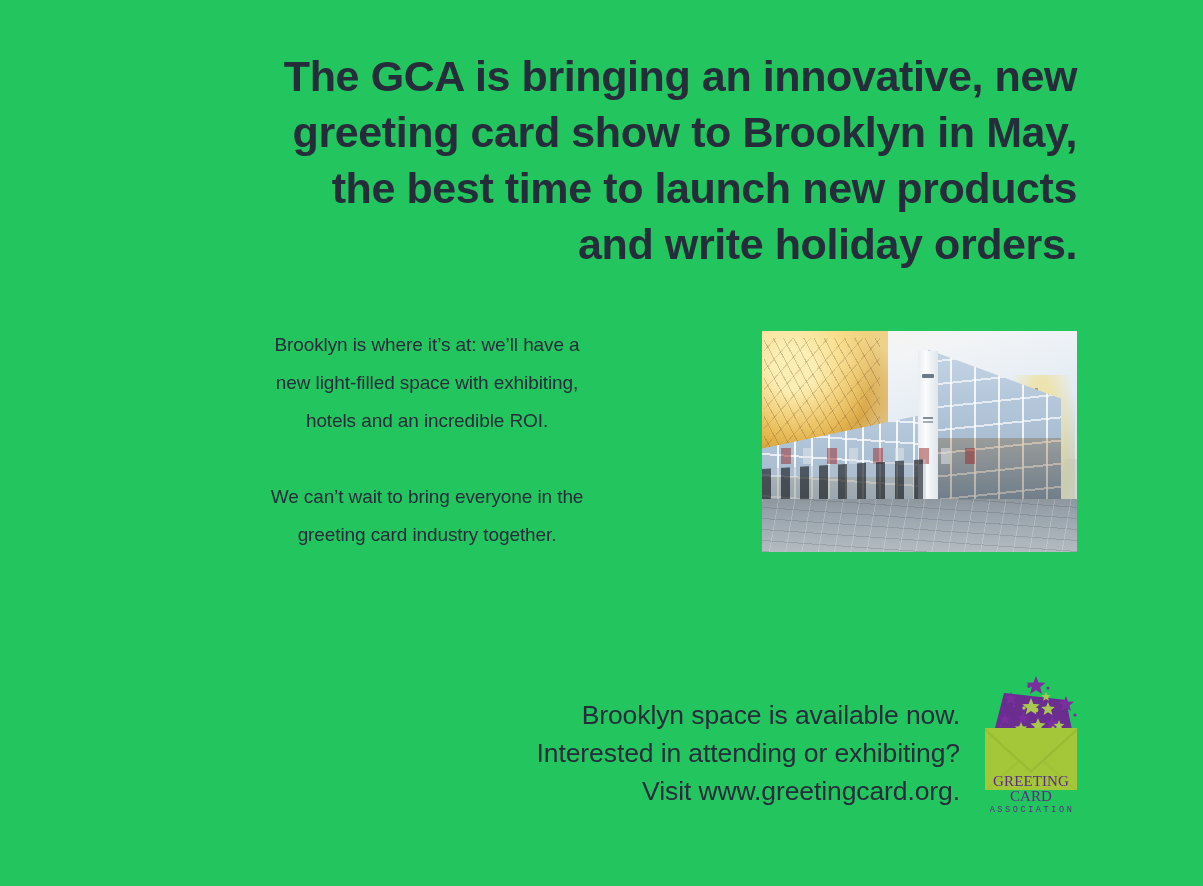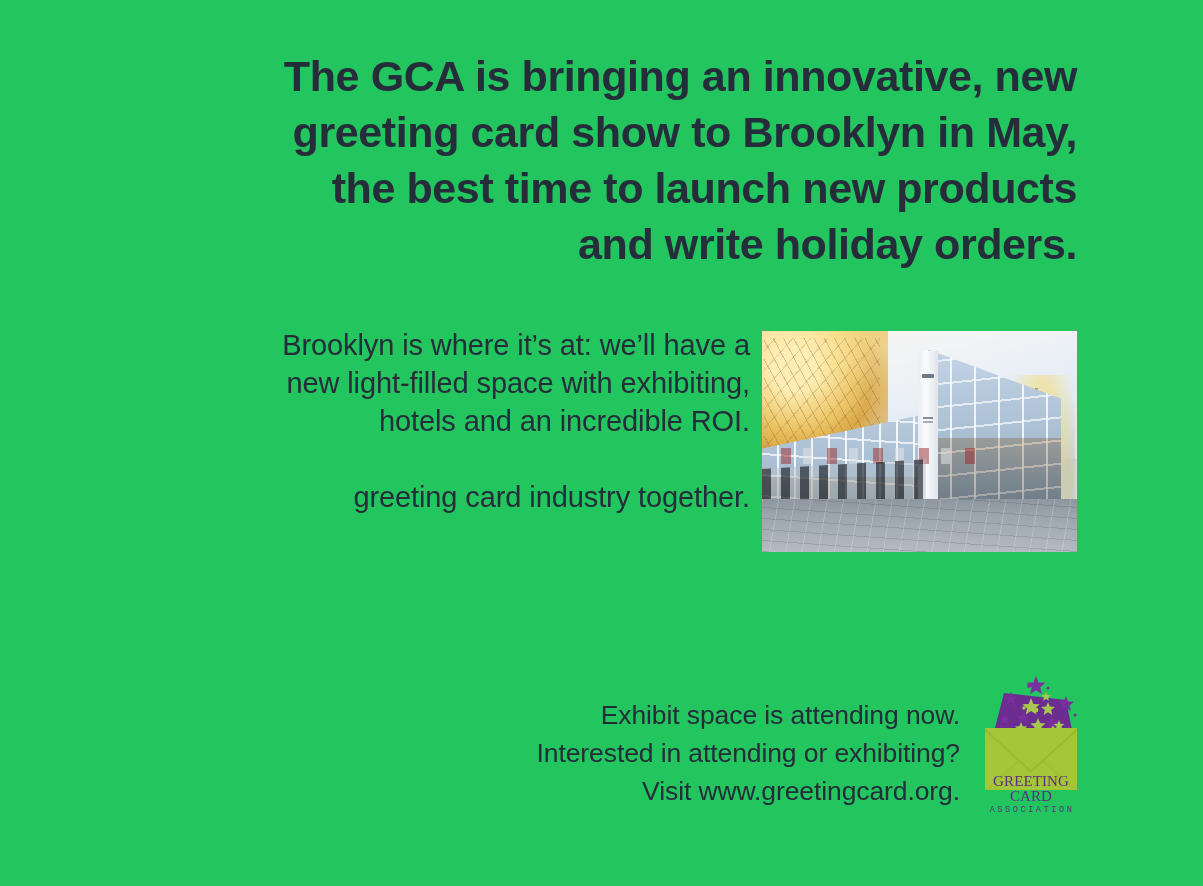--- a/index.html
+++ b/index.html
@@ -35,25 +35,25 @@
     line-height: 56px;
     font-weight: 700;
     letter-spacing: -0.4px;
     color: #252c3a;
   }
   .headline .hl-line { display: block; white-space: nowrap; }
 
   
   .bodycopy {
     position: absolute;
-    left: 120px;
+    left: 112px;
     top: 326px;
     width: 630px;            
-    text-align: right;
-    font-size: 29px;
+    text-align: center;
+    font-size: 19px;
     line-height: 38px;
     font-weight: 500;
     letter-spacing: -0.1px;
     color: #252c3a;
   }
   .bodycopy .para { display: block; }
   .bodycopy .para + .para { margin-top: 38px; }
   .bodycopy .ln { display: block; white-space: nowrap; }
 
   
@@ -232,40 +232,41 @@
     <span class="hl-line">and write holiday orders.</span>
   </div>
 
   <div class="bodycopy">
     <span class="para">
       <span class="ln">Brooklyn is where it’s at: we’ll have a</span>
       <span class="ln">new light-filled space with exhibiting,</span>
       <span class="ln">hotels and an incredible ROI.</span>
     </span>
     <span class="para">
+      <span class="ln">We can’t wait to bring everyone in the</span>
       <span class="ln">greeting card industry together.</span>
     </span>
   </div>
 
   <div class="photo">
     <div class="photo-inner">
       <div class="ph-sky"></div>
       <div class="ph-tree-l"></div>
       <div class="ph-tree-r"></div>
       <div class="ph-bldg-l"></div>
       <div class="ph-bldg-r"></div>
       <div class="ph-column"></div>
       <div class="ph-cars"></div>
       <div class="ph-bays"></div>
       <div class="ph-ground"></div>
     </div>
   </div>
 
   <div class="cta">
-    <span class="ln">Exhibit space is attending now.</span>
+    <span class="ln">Brooklyn space is available now.</span>
     <span class="ln">Interested in attending or exhibiting?</span>
     <span class="ln">Visit www.greetingcard.org.</span>
   </div>
 
   <div class="logo">
     <svg viewBox="0 0 114 148" xmlns="http://www.w3.org/2000/svg" aria-hidden="true">
 
       <g>
         <path d="M20 64 L30 25 L92 32 L100 72 Z" fill="#6b2d8f"></path>
       </g>

